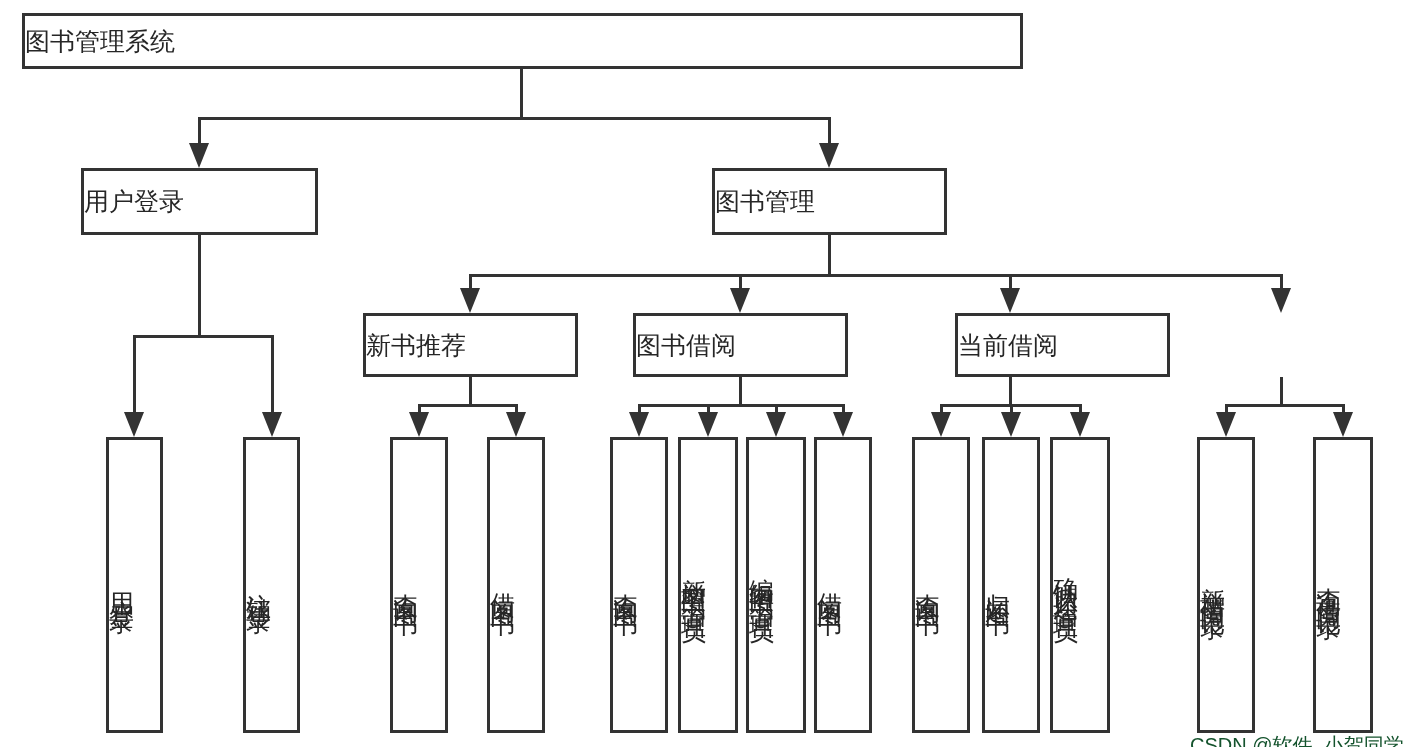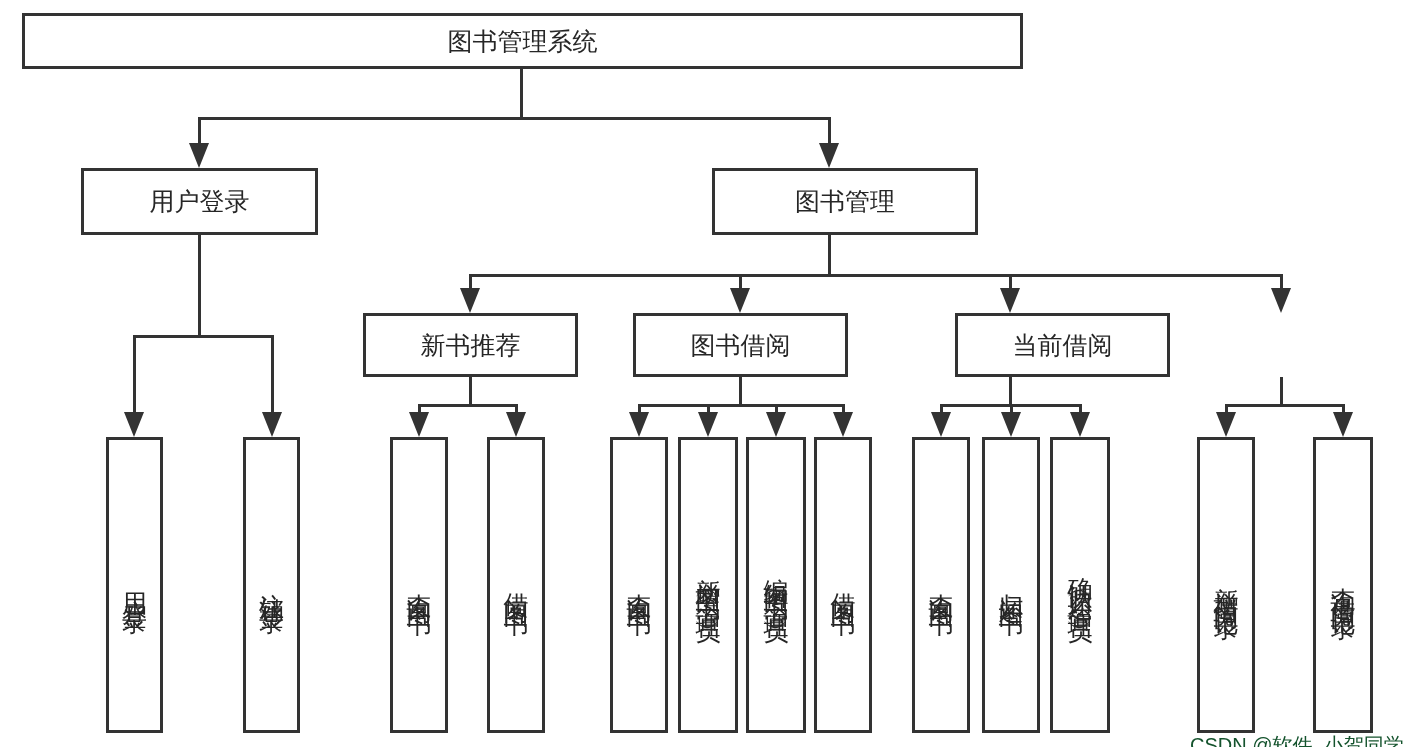--- a/index.html
+++ b/index.html
@@ -5,21 +5,21 @@
   html,body { margin:0; padding:0; background:#ffffff; }
   #canvas {
     position:relative; width:1405px; height:747px;
     background:#ffffff; overflow:hidden;
     font-family:"Liberation Sans","DejaVu Sans",sans-serif;
     color:#262626;
   }
   .box {
     position:absolute; box-sizing:border-box;
     border:3px solid #333333; background:#ffffff;
-    display:flex; align-items:center; justify-content:center;
+    display:flex; align-items:center; 
   }
   .h-label { font-size:25px; color:#262626; white-space:nowrap; }
   .leaf { top:437px; height:296px; }
   .v-label {
     writing-mode:vertical-rl; text-orientation:mixed;
     font-size:25px; letter-spacing:6px; line-height:1; color:#262626;
   }
   .vl { position:absolute; width:3px; background:#333333; }
   .hl { position:absolute; height:3px; background:#333333; }
   .arrow {
@@ -96,21 +96,21 @@
   <div class="arrow" style="left:1216px;top:412px"></div>
   <div class="arrow" style="left:1333px;top:412px"></div>
 
   <div class="box" style="left:22px;top:13px;width:1001px;height:56px">
     <span class="h-label">图书管理系统</span>
   </div>
 
   <div class="box" style="left:81px;top:168px;width:237px;height:67px">
     <span class="h-label">用户登录</span>
   </div>
-  <div class="box" style="left:712px;top:168px;width:266px;height:67px">
+  <div class="box" style="left:712px;top:168px;width:235px;height:67px">
     <span class="h-label">图书管理</span>
   </div>
 
   <div class="box" style="left:363px;top:313px;width:215px;height:64px">
     <span class="h-label">新书推荐</span>
   </div>
   <div class="box" style="left:633px;top:313px;width:215px;height:64px">
     <span class="h-label">图书借阅</span>
   </div>
   <div class="box" style="left:955px;top:313px;width:215px;height:64px">

